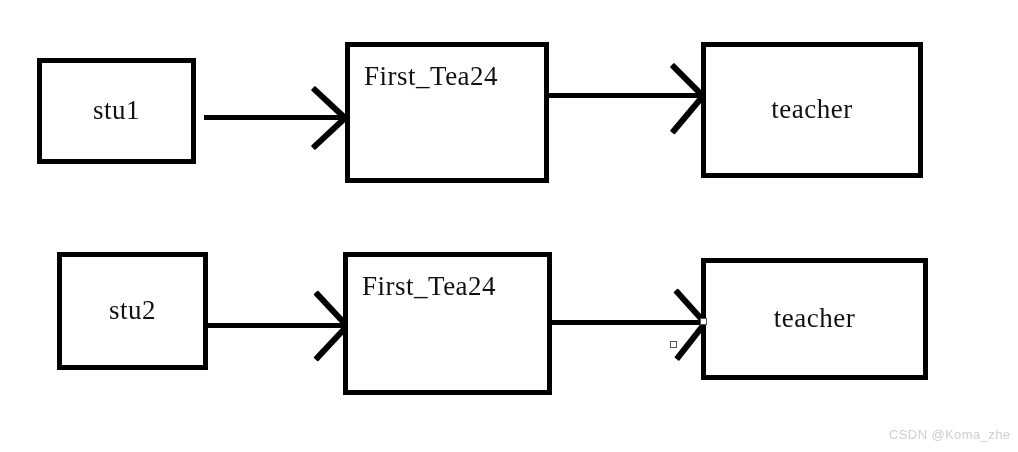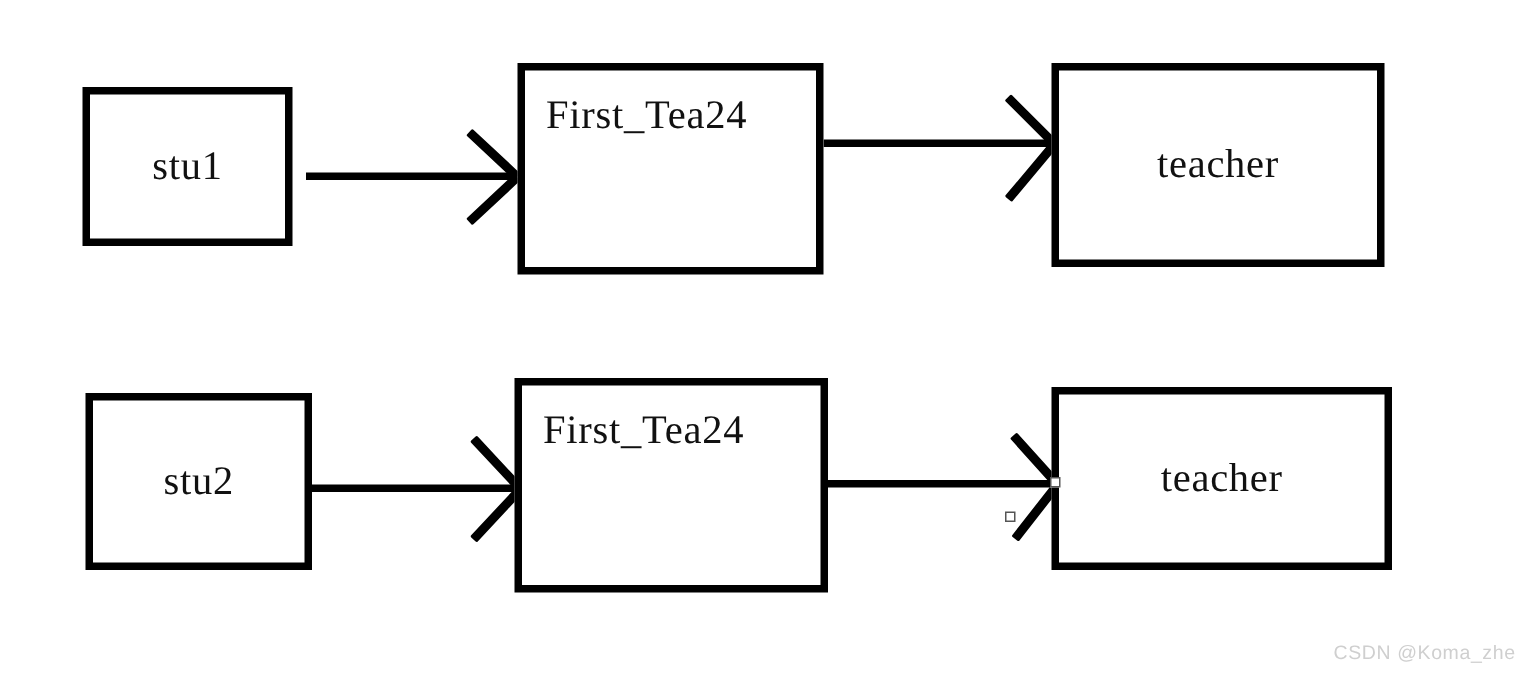--- a/index.html
+++ b/index.html
@@ -101,21 +101,21 @@
     letter-spacing: 0.4px;
     white-space: nowrap;
     z-index: 4;
   }
 </style>
 </head>
 <body>
 
 <div id="canvas">
 
-  <div class="node center-text" style="left:55px; top:58px; width:140px; height:106px;">
+  <div class="node center-text" style="left:37px; top:58px; width:159px; height:106px;">
     <span class="node-label">stu1</span>
   </div>
 
   <div class="edge-line" style="left:204px; top:115px; width:137px;"></div>
   <div class="arrowhead" style="left:345px; top:118px;">
     <span class="up" style="width:44px; left:-44px; top:-3px; transform:rotate(-43deg);"></span>
     <span class="dn" style="width:44px; left:-44px; top:-3px; transform:rotate(43deg);"></span>
   </div>
 
   <div class="node wrap-text" style="left:345px; top:42px; width:204px; height:141px;">
@@ -125,21 +125,21 @@
   <div class="edge-line" style="left:549px; top:93px; width:152px;"></div>
   <div class="arrowhead" style="left:703px; top:96px;">
     <span class="up" style="width:48px; left:-48px; top:-3px; transform:rotate(-50deg);"></span>
     <span class="dn" style="width:44px; left:-44px; top:-3px; transform:rotate(45deg);"></span>
   </div>
 
   <div class="node center-text" style="left:701px; top:42px; width:222px; height:136px;">
     <span class="node-label">teacher</span>
   </div>
 
-  <div class="node center-text" style="left:57px; top:262px; width:151px; height:118px;">
+  <div class="node center-text" style="left:57px; top:252px; width:151px; height:118px;">
     <span class="node-label">stu2</span>
   </div>
 
   <div class="edge-line" style="left:208px; top:323px; width:135px;"></div>
   <div class="arrowhead" style="left:347px; top:326px;">
     <span class="up" style="width:46px; left:-46px; top:-3px; transform:rotate(-47deg);"></span>
     <span class="dn" style="width:46px; left:-46px; top:-3px; transform:rotate(47deg);"></span>
   </div>
 
   <div class="node wrap-text" style="left:343px; top:252px; width:209px; height:143px;">

